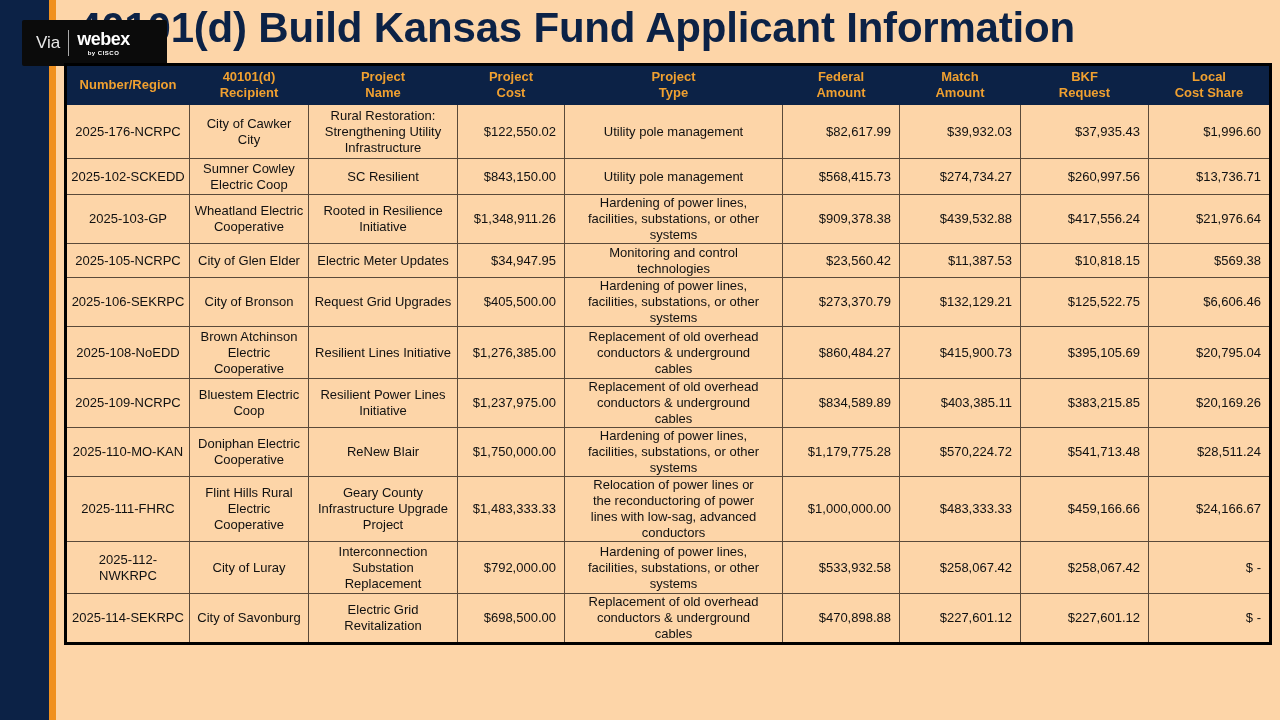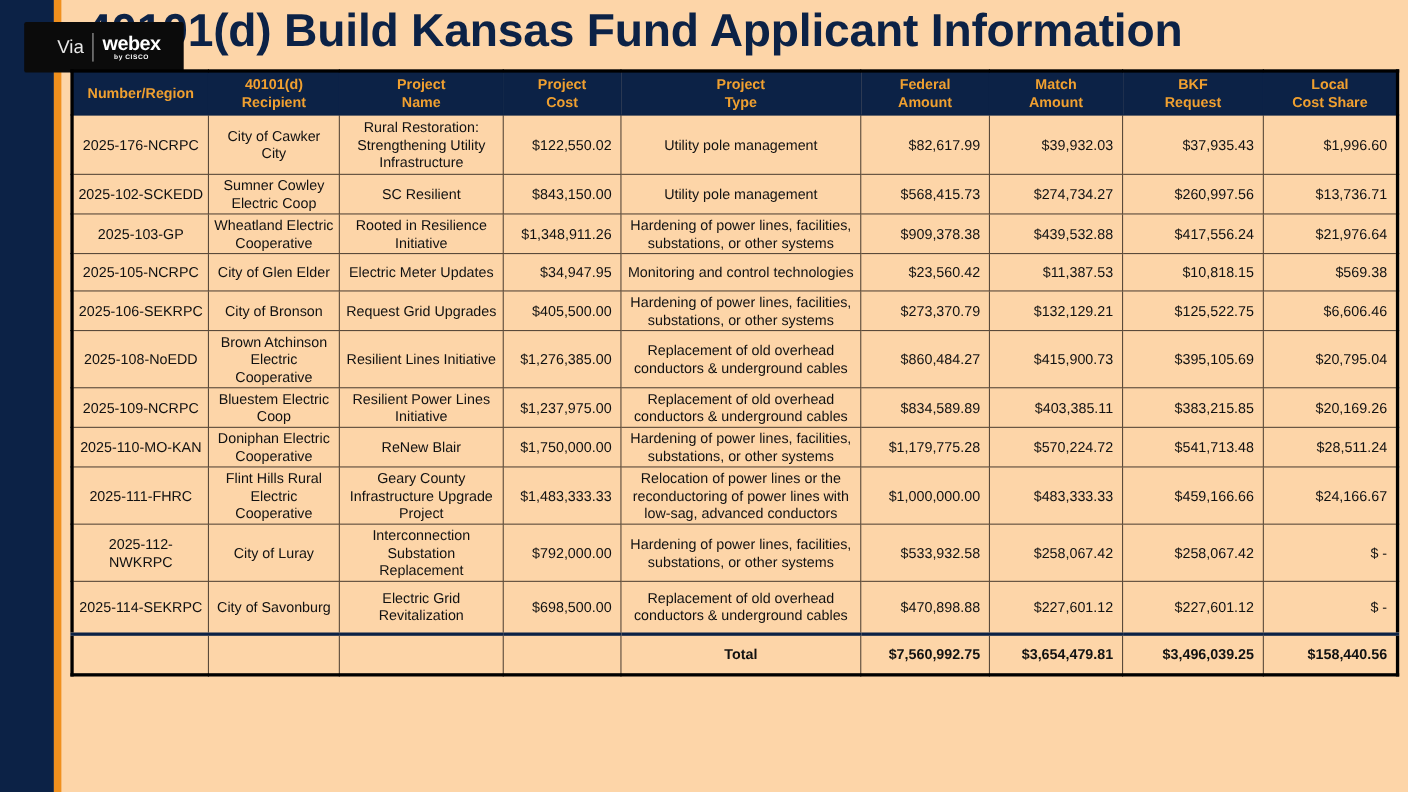--- a/index.html
+++ b/index.html
@@ -2,30 +2,30 @@
 <html><head>
 <meta charset="utf-8">
 <style>
   html, body { margin:0; padding:0; }
   body { width:1280px; height:720px; overflow:hidden; position:relative; background:#fdd5a8; font-family:"Liberation Sans", sans-serif; }
   .left-bar { position:absolute; left:0; top:0; width:49px; height:720px; background:#0c2246; }
   .orange-stripe { position:absolute; left:49px; top:0; width:7px; height:720px; background:#f0901e; }
   .slide { position:absolute; left:56px; top:0; width:1224px; height:720px; background:#fdd5a8; }
   .title { position:absolute; left:78px; top:4px; margin:0; font-size:42px; font-weight:bold; color:#0c2246; white-space:nowrap; letter-spacing:-0.2px; }
   .webex { position:absolute; left:22px; top:20px; width:145px; height:46px; background:#0b0b0b; border-radius:2px; display:flex; align-items:center; color:#fff; }
-  .webex .via { font-size:17px; margin-left:30px; color:#e8e8e8; }
+  .webex .via { font-size:17px; margin-left:14px; color:#e8e8e8; }
   .webex .sep { width:1px; height:26px; background:#aaa; margin:0 8px; }
   .webex .brand { display:flex; flex-direction:column; align-items:center; line-height:1; }
   .webex .brand .wx { font-size:18px; font-weight:bold; letter-spacing:-0.5px; }
   .webex .brand .cisco { font-size:6px; font-weight:bold; margin-top:2px; letter-spacing:0.5px; }
   table { position:absolute; left:64px; top:63px; width:1207px; border-collapse:collapse; border:3px solid #000000; font-size:13px; color:#111; table-layout:fixed; }
   th { background:#0c2246; color:#f0a030; font-weight:bold; font-size:13px; line-height:16px; height:38px; padding:0 3px; text-align:center; border:1px solid #0c2246; }
   td { border:1px solid #5a4a3a; padding:0 4px; line-height:16px; text-align:center; background:#fdd5a8; }
   td.num { text-align:right; padding-right:8px; }
-  td.type { padding:0 2px; }
+  td.type { padding:0 20px; }
   tr.total td { border-top:3px solid #0c2246; font-weight:bold; height:34px; }
 </style>
 </head>
 <body>
 
 <div class="left-bar"></div>
 <div class="orange-stripe"></div>
 <div class="slide"></div>
 
 <h1 class="title">40101(d) Build Kansas Fund Applicant Information</h1>
@@ -179,25 +179,14 @@
         <td>2025-114-SEKRPC</td>
         <td>City of Savonburg</td>
         <td>Electric Grid Revitalization</td>
         <td class="num">$698,500.00</td>
         <td class="type">Replacement of old overhead conductors &amp; underground cables</td>
         <td class="num">$470,898.88</td>
         <td class="num">$227,601.12</td>
         <td class="num">$227,601.12</td>
         <td class="num">$ -</td>
       </tr>
-      <tr class="total">
-        <td></td>
-        <td></td>
-        <td></td>
-        <td></td>
-        <td>Total</td>
-        <td class="num">$7,560,992.75</td>
-        <td class="num">$3,654,479.81</td>
-        <td class="num">$3,496,039.25</td>
-        <td class="num">$158,440.56</td>
-      </tr>
     </tbody>
 </table>
 
 </body></html>

